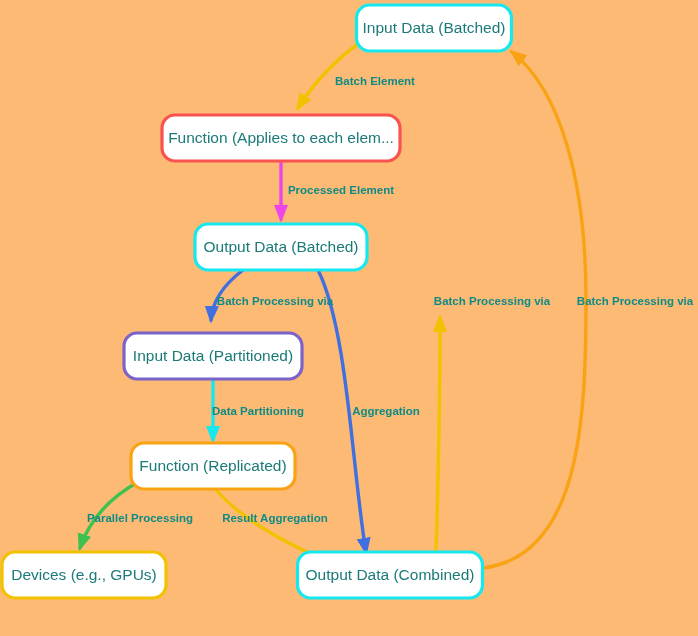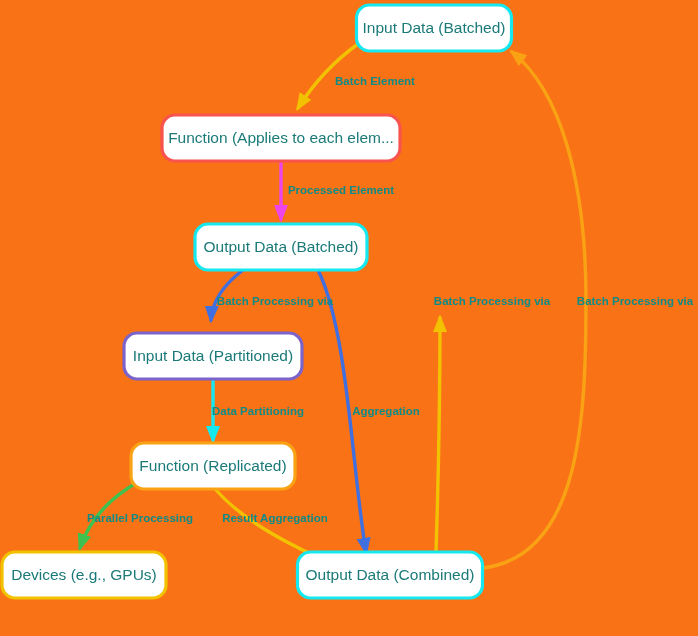--- a/index.html
+++ b/index.html
@@ -10,21 +10,21 @@
   body {
     width: 698px;
     height: 636px;
     overflow: hidden;
     font-family: "Liberation Sans", sans-serif;
   }
   #diagram-root {
     position: relative;
     width: 698px;
     height: 636px;
-    background: #f97316;
+    background: #fdba74;
   }
   svg#flow-svg {
     position: absolute;
     top: 0;
     left: 0;
     width: 698px;
     height: 636px;
     display: block;
   }
   .node-box {

